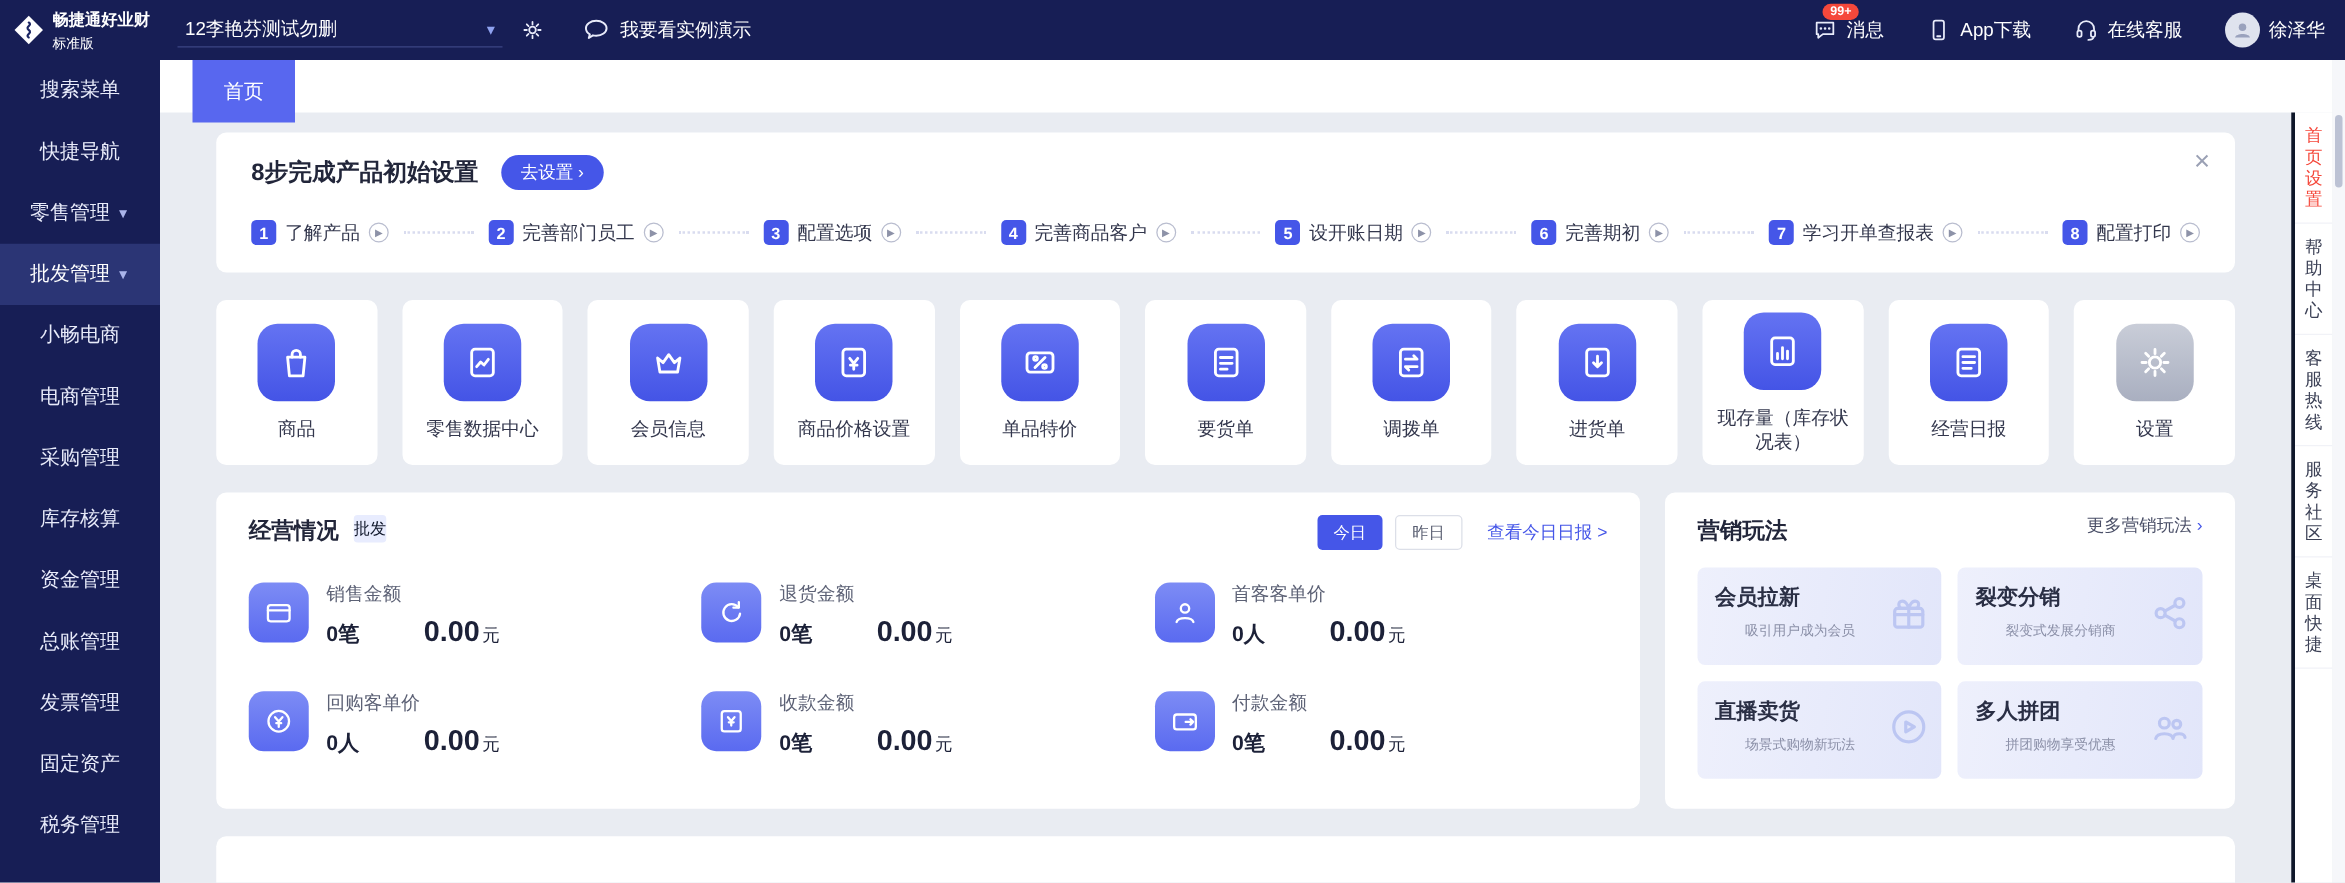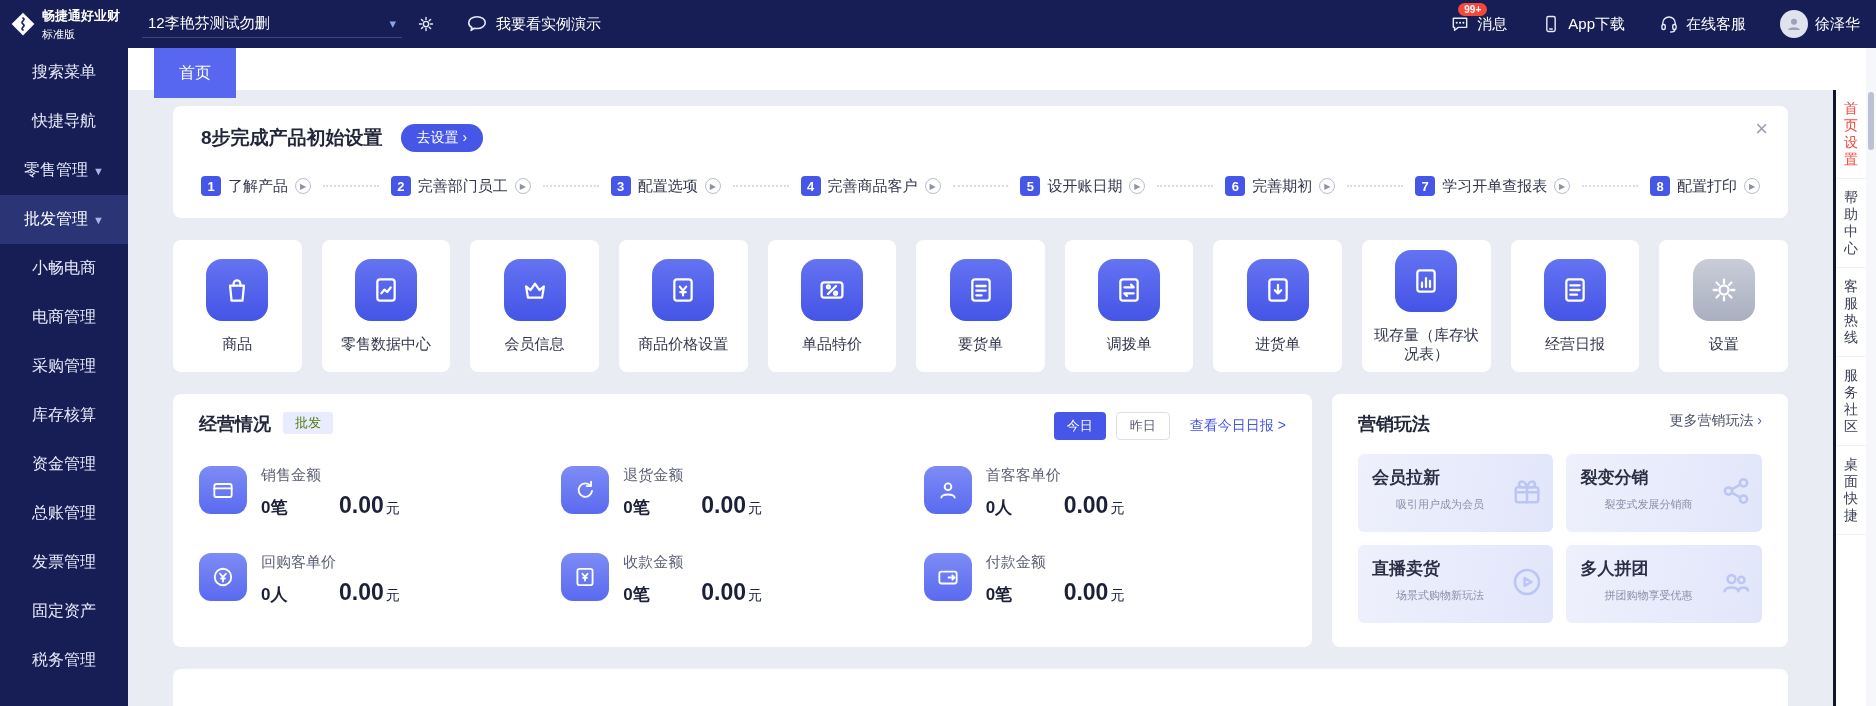--- a/index.html
+++ b/index.html
@@ -73,21 +73,21 @@
   .app-tile.gray { background:linear-gradient(180deg,#c9cdd8,#a9afc0); }
   .app-tile svg { width:32px; height:32px; }
   .app-label { margin-top:13px; font-size:15px; color:#33374d; text-align:center; line-height:19px; }
 
   .panels { display:flex; gap:20px; margin-top:22px; }
   .panel { background:#fff; border-radius:8px; padding:18px 26px; height:253px; }
   .panel-left { flex:2.69; }
   .panel-right { flex:1; }
   .panel-head { display:flex; align-items:flex-start; }
   .panel-title { font-size:18px; font-weight:bold; color:#22263a; }
-  .tag { background:#e8ecfe; color:#4d7c0f; font-size:13px; padding:2px 12px; border-radius:3px; margin-left:12px; }
+  .tag { background:#e8ecfe; color:#0f172a; font-size:13px; padding:2px 0; border-radius:3px; margin-left:12px; }
   .head-actions { margin-left:auto; display:flex; align-items:center; gap:10px; }
   .btn-today { background:#4556e8; color:#fff; border:none; border-radius:4px; font-size:13px;
                padding:5px 13px; cursor:pointer; }
   .btn-yesterday { background:#fff; color:#5a5f72; border:1px solid #dcdfe8; border-radius:4px; font-size:13px;
                    padding:4px 13px; cursor:pointer; }
   .daily-link { color:#4556e8; font-size:14px; cursor:pointer; margin-left:10px; }
 
   .metrics { display:grid; grid-template-columns:1fr 1fr 1fr; row-gap:34px; margin-top:26px; }
   .metric { display:flex; }
   .metric-tile { width:48px; height:48px; border-radius:12px; background:linear-gradient(180deg,#7d8cf5,#5a6af0);

